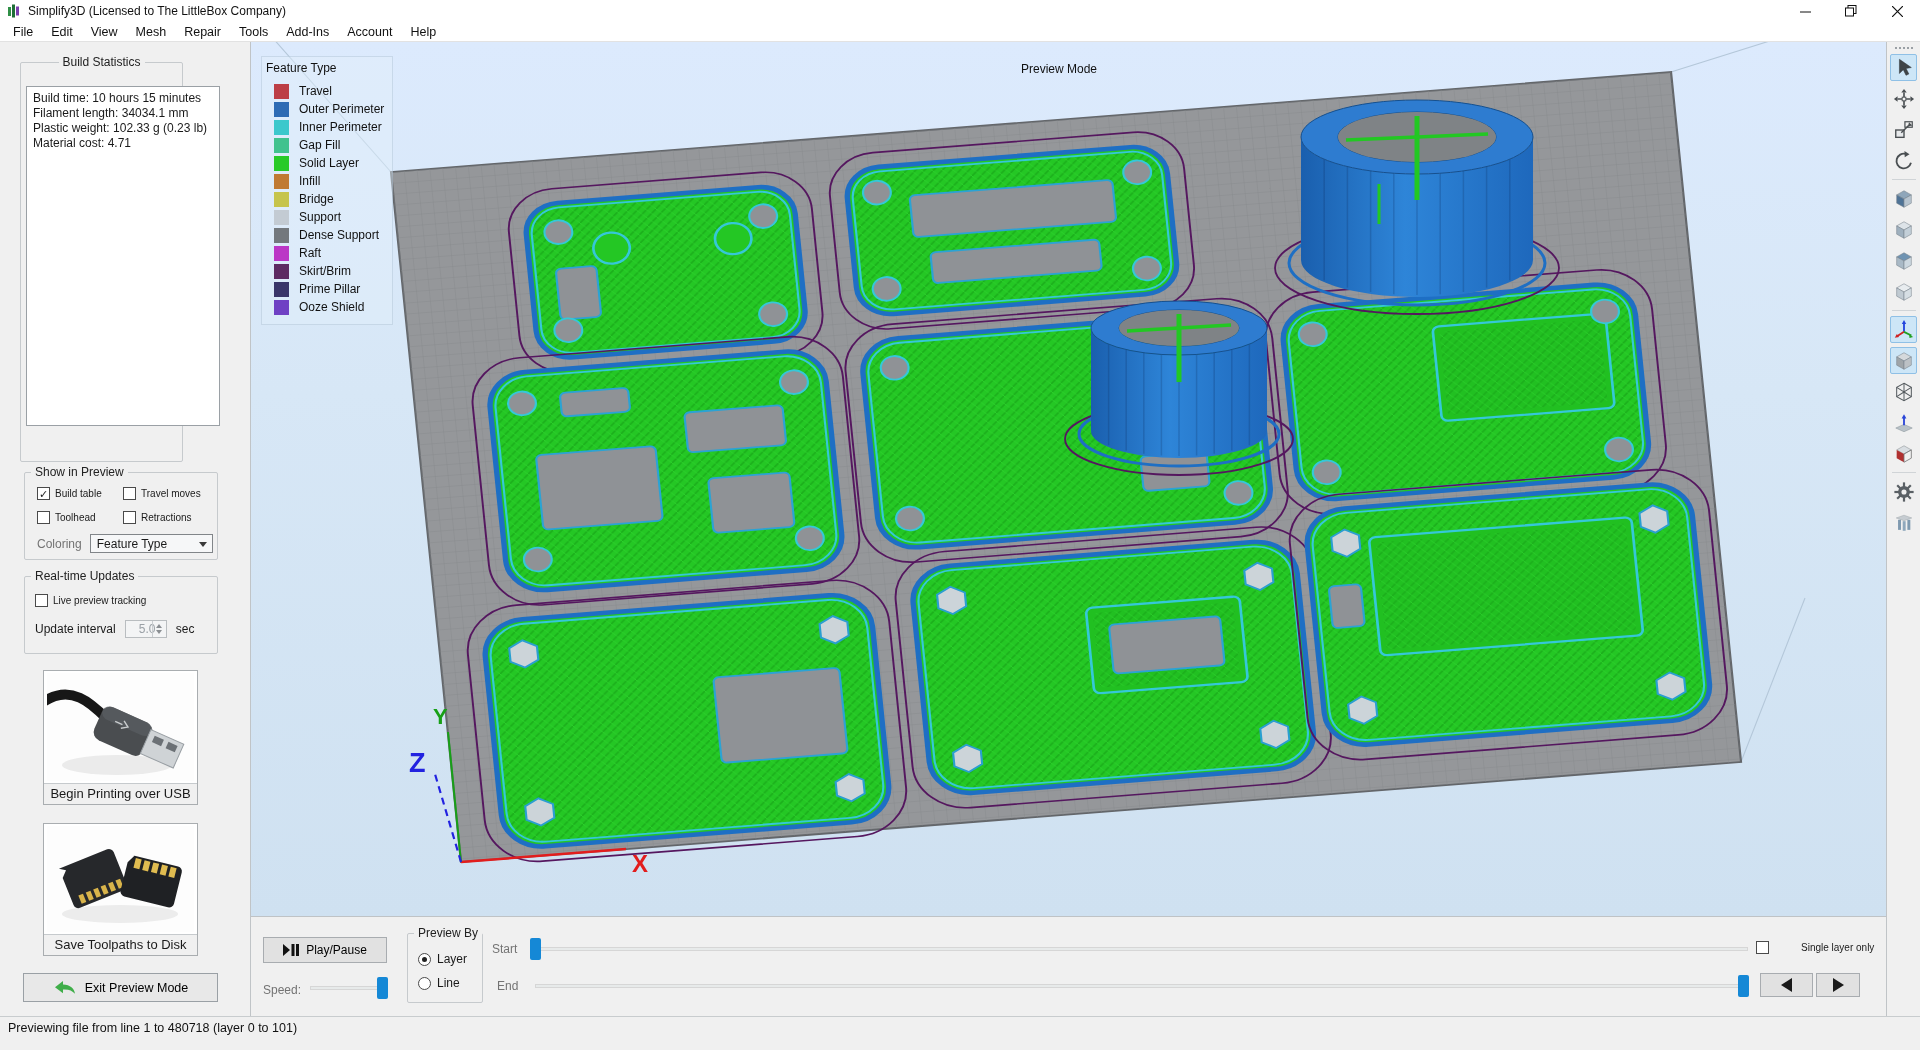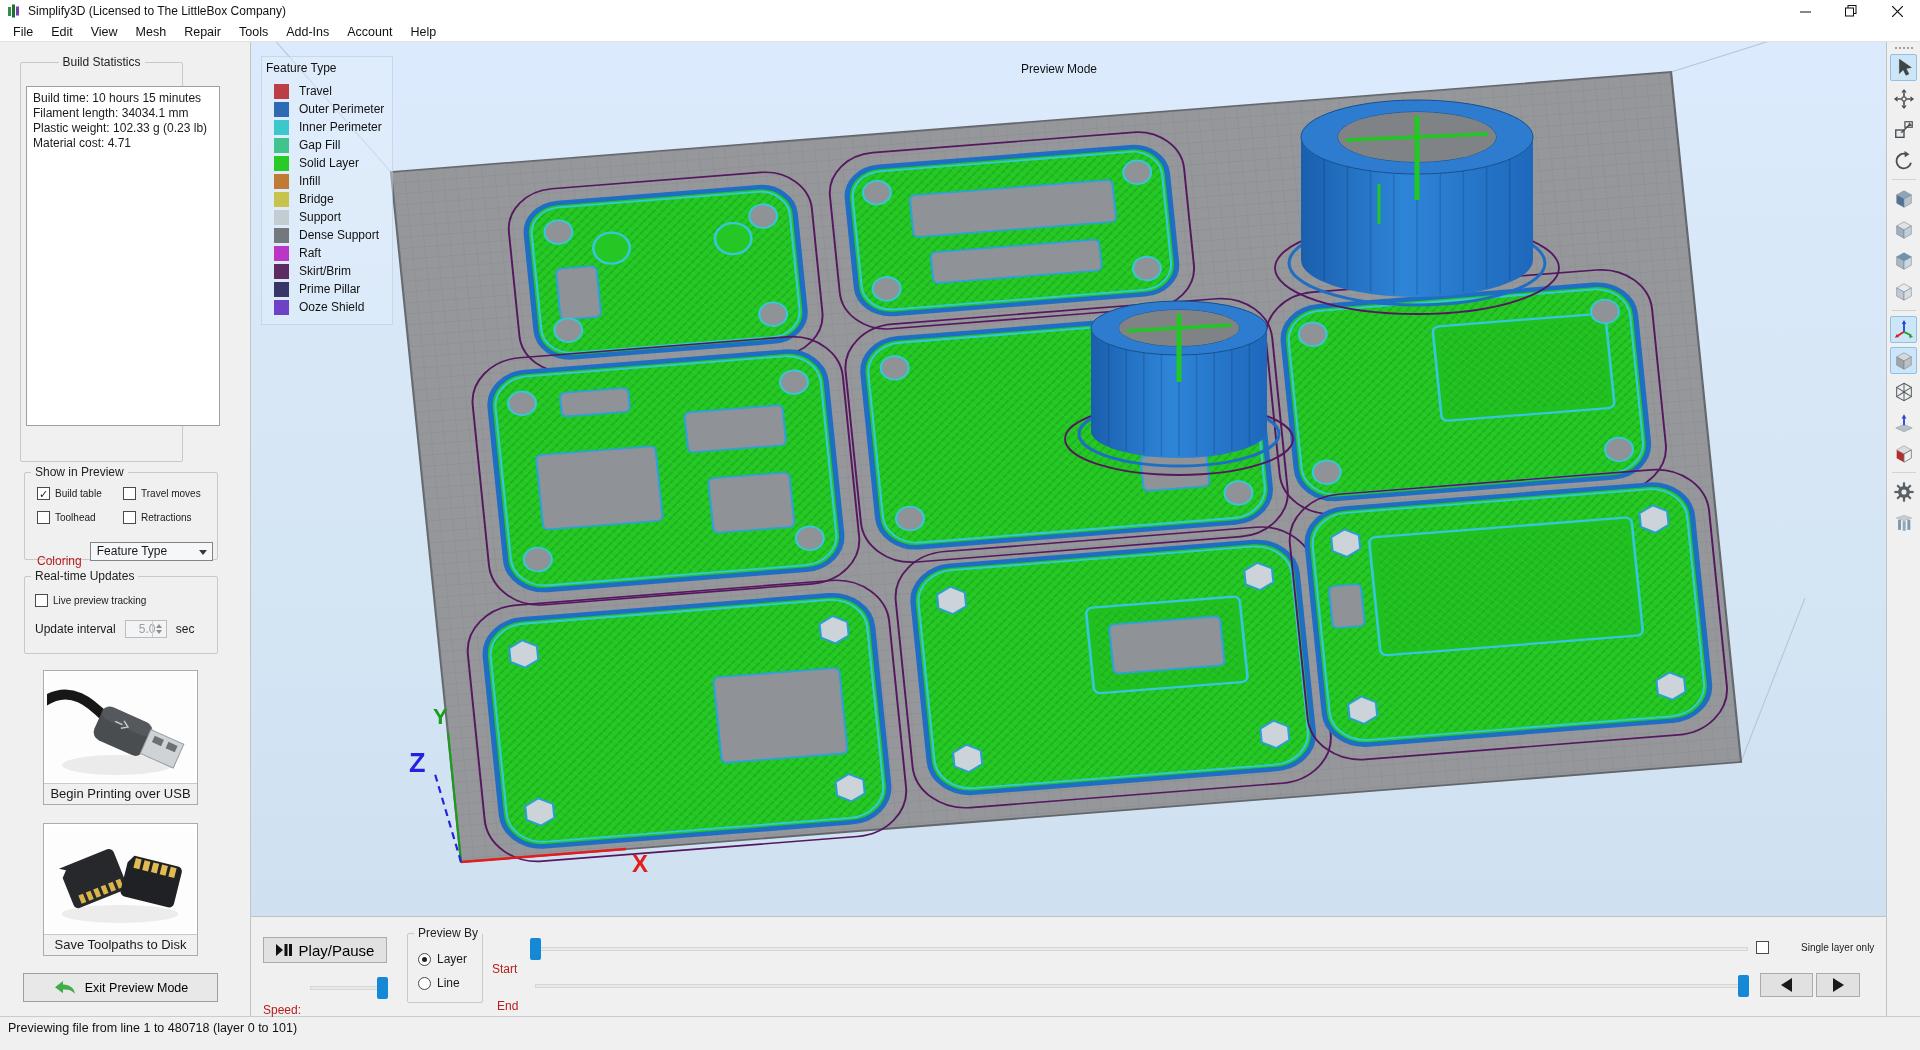--- a/index.html
+++ b/index.html
@@ -73,24 +73,24 @@
 
   
   .grip { width:18px; margin:2px auto 5px auto; border-top:2px dotted #9aa0a5; }
   .tool { width:27px; height:27px; margin:4px auto; display:flex; align-items:center; justify-content:center; border:1px solid transparent; border-radius:2px; }
   .tool svg { width:22px; height:22px; }
   .tool.selected { background:#cde6f7; border-color:#8fc0e6; }
   .tsep { width:24px; margin:5px auto; border-top:1px solid #d0d4d7; }
 
   
   .bottom-bar { position:relative; width:1635px; height:100px; background:#f0f0f0; border-top:1px solid #bfc3c6; }
-  .btn { background:#e1e1e1; border:1px solid #a8acb0; font-size:15px; font-family:inherit; display:flex; align-items:center; justify-content:center; cursor:pointer; }
+  .btn { background:#e1e1e1; border:1px solid #a8acb0; font-size:12px; font-family:inherit; display:flex; align-items:center; justify-content:center; cursor:pointer; }
   .btn.play { position:absolute; left:12px; top:20px; width:124px; height:26px; gap:7px; }
   .pp-icon { display:inline-flex; }
-  .lbl { position:absolute; font-size:12px; color:#b91c1c;margin-top:20px; }
+  .lbl { position:absolute; font-size:12px; color:#737373; }
   .speed-lbl { left:12px; top:66px; }
   .start-lbl { left:241px; top:25px; }
   .end-lbl { left:246px; top:62px; }
   .slider { position:absolute; height:22px; }
   .slider .track { position:absolute; left:0; right:0; top:9px; height:4px; background:#e7eaea; border:1px solid #d6d6d6; }
   .slider .handle { position:absolute; top:0; width:11px; height:22px; background:#1588d6; border-radius:2px; }
   .slider.speed { left:59px; top:60px; width:78px; }
   .slider.speed .handle { left:67px; }
   .slider.start { left:279px; top:21px; width:1218px; }
   .slider.start .handle { left:0px; }

